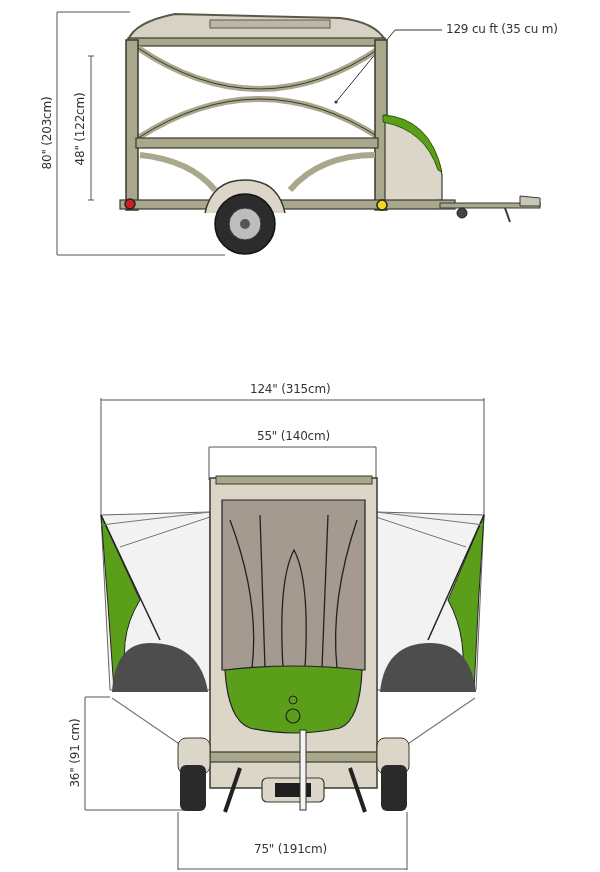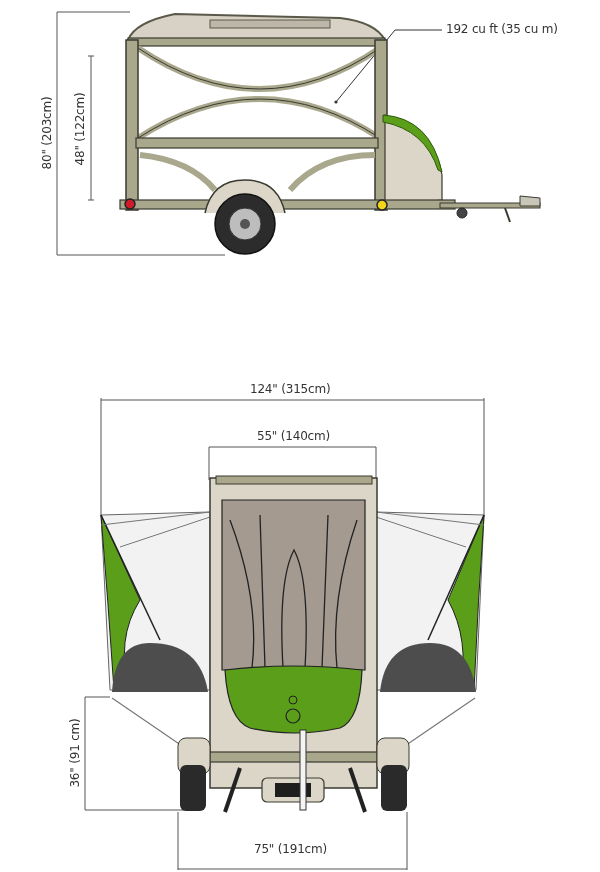--- a/index.html
+++ b/index.html
@@ -61,21 +61,21 @@
     <circle cx="382" cy="205" r="5" fill="#f2d51a" stroke="#222" stroke-width="1.5"></circle>
 
     <path d="M205,213 Q212,180 245,180 Q278,180 285,213" fill="#dcd6c8" stroke="#3a3a30" stroke-width="1.5"></path>
     <circle cx="245" cy="224" r="30" fill="#2c2c2c" stroke="#111" stroke-width="1.5"></circle>
     <circle cx="245" cy="224" r="16" fill="#bdbdbd" stroke="#333" stroke-width="1"></circle>
     <circle cx="245" cy="224" r="5" fill="#555"></circle>
   </svg>
 
   <div class="abs dim-label vlabel" style="left:2px;top:126px;width:90px;text-align:center;">80" (203cm)</div>
   <div class="abs dim-label vlabel" style="left:35px;top:122px;width:90px;text-align:center;">48" (122cm)</div>
-  <div class="abs dim-label" style="left:446px;top:22px;">192 cu ft (35 cu m)</div>
+  <div class="abs dim-label" style="left:446px;top:22px;">129 cu ft (35 cu m)</div>
 </div>
 
 <div class="abs" style="left:0;top:370px;width:600px;height:502px;">
   <svg width="600" height="502" viewBox="0 370 600 502">
 
     <g stroke="#555" stroke-width="1" fill="none">
       <line x1="101" y1="400" x2="484" y2="400"></line>
       <line x1="101" y1="398" x2="101" y2="515"></line>
       <line x1="484" y1="398" x2="484" y2="515"></line>
     </g>

